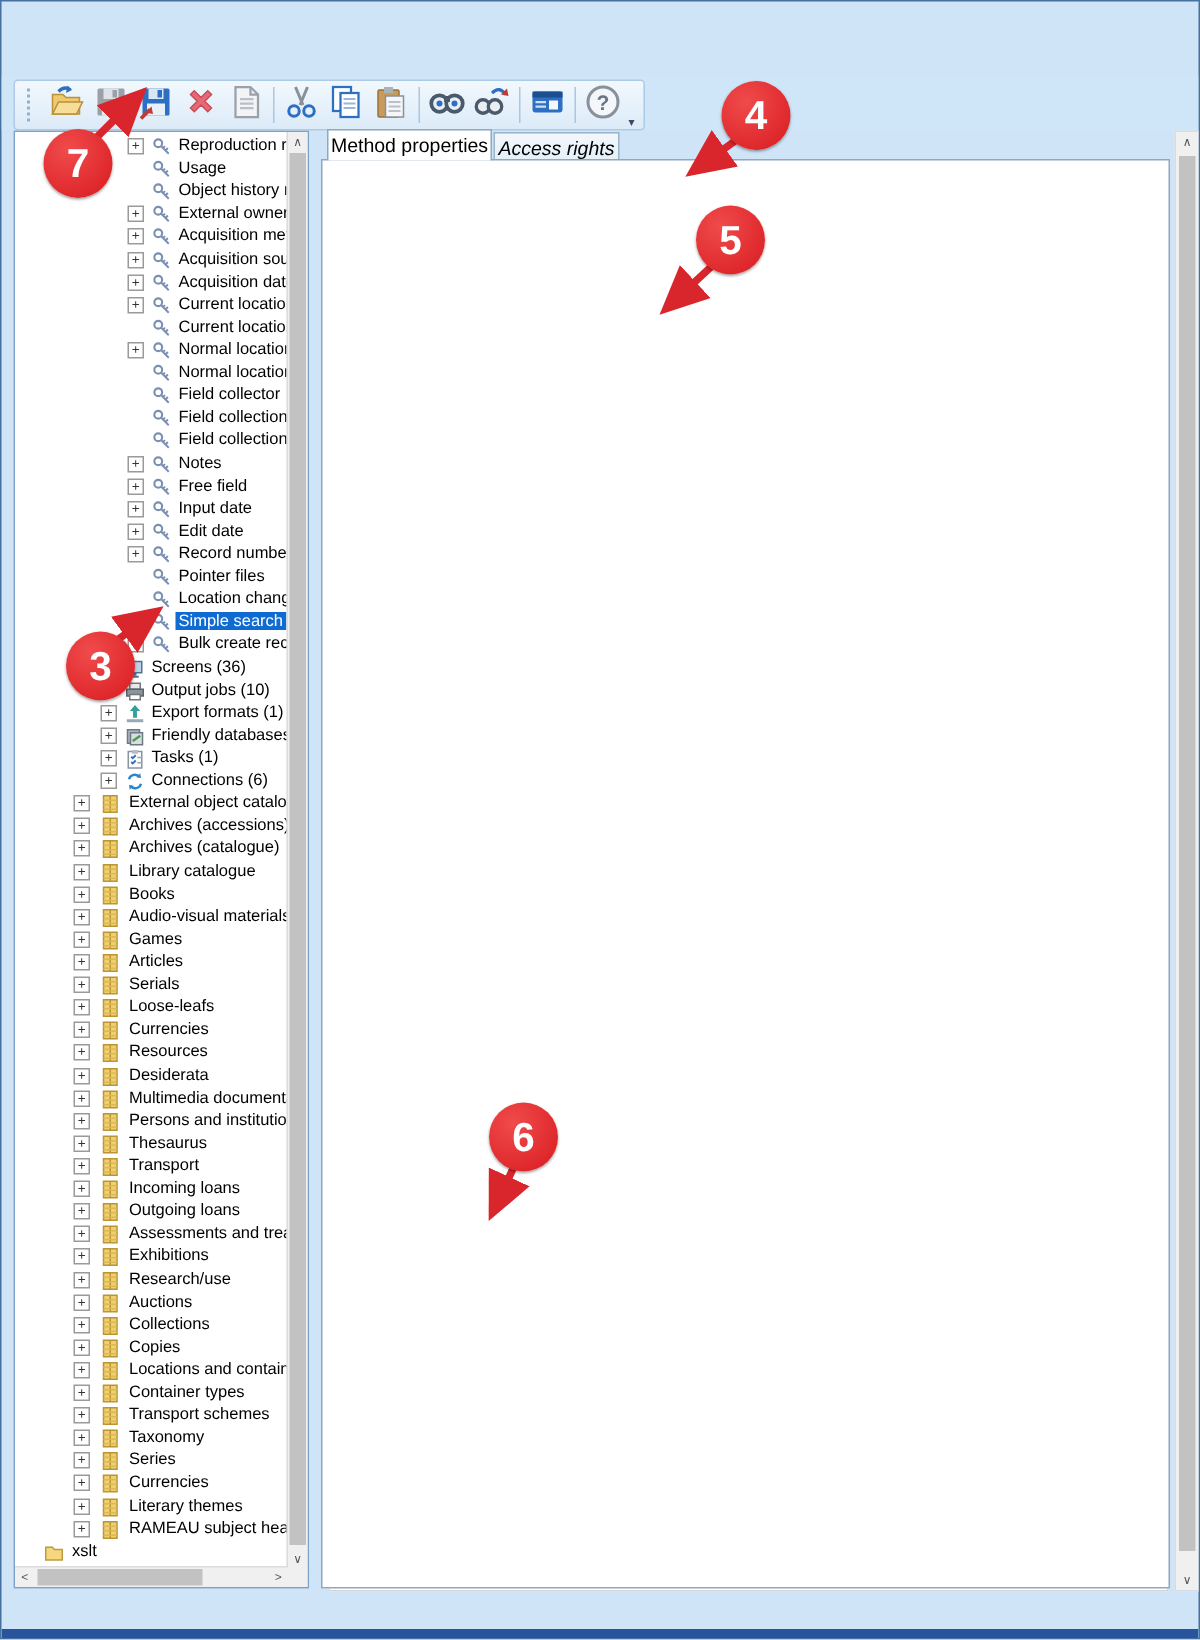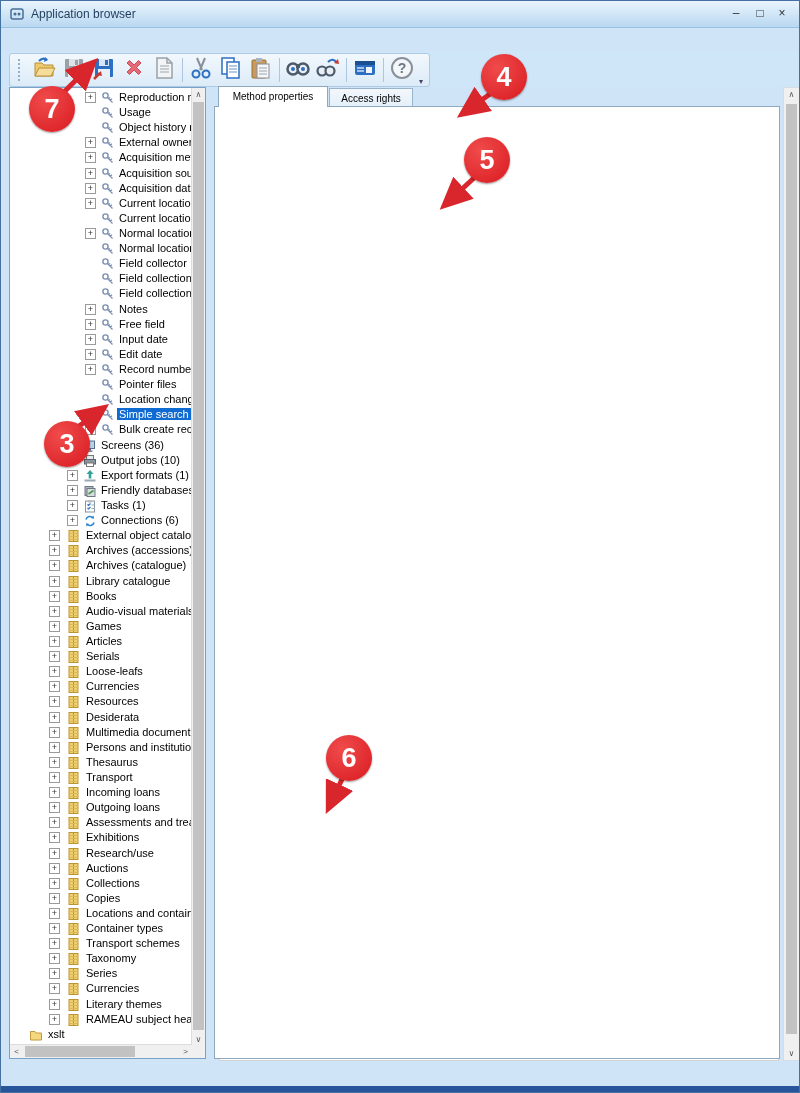--- a/index.html
+++ b/index.html
@@ -26,23 +26,23 @@
   .pbox{position:absolute;top:2px;width:11px;height:11px;border:1px solid #9a9a9a;background:#fff;box-sizing:border-box;font-size:9px;line-height:8px;text-align:center;color:#333;}
   .ticon{position:absolute;top:1px;width:14px;height:13px;}
   .tlabel{position:absolute;top:1px;padding:0 2px;color:#000;}
   .tlabel.sel{background:#0f6ad1;color:#fff;}
   .vscroll{position:absolute;right:0;top:0;width:13px;background:#f0f0f0;border-left:1px solid #dcdcdc;}
   .hscroll{position:absolute;left:0;bottom:0;height:13px;background:#f0f0f0;border-top:1px solid #dcdcdc;}
   .sarrow{position:absolute;color:#555;font-size:8px;text-align:center;width:13px;height:13px;line-height:13px;}
   .sthumb{position:absolute;background:#c2c2c2;}
   .scorner{position:absolute;right:0;bottom:0;width:13px;height:13px;background:#f0f0f0;}
   
-  .tab{position:absolute;top:85px;height:20px;font-size:10px;text-align:center;line-height:20px;box-sizing:border-box;}
+  .tab{position:absolute;top:85px;height:20px;font-size:13px;text-align:center;line-height:20px;box-sizing:border-box;}
   .tab.active{background:#fff;border:1px solid #8ea8c0;border-bottom:none;z-index:3;height:21px;}
-  .tab.inactive{background:linear-gradient(#f2f7fc,#dcebf8);border:1px solid #9ab4cc;height:31px;top:87px;}
+  .tab.inactive{background:linear-gradient(#f2f7fc,#dcebf8);border:1px solid #9ab4cc;height:31px;top:87px;font-style:italic;}
   .rcontent{position:absolute;left:213px;top:105px;width:566px;height:953px;background:#fff;border:1px solid #8ea8c0;box-sizing:border-box;z-index:1;}
   .flabel{position:absolute;font-size:11.5px;color:#000;}
   .dlabel{position:absolute;font-size:11.5px;color:#9f9f9f;}
   .select{position:absolute;background:#fff;border:1px solid #7a9cc4;font-size:11.5px;color:#000;line-height:19px;padding-left:6px;box-sizing:border-box;}
   .select .chev{position:absolute;right:6px;top:0;color:#5a7a9a;font-size:9px;}
   .group{position:absolute;border:1px solid #d4d4d4;background:#fff;}
   .glabel{position:absolute;top:-8px;left:7px;background:#fff;padding:0 4px;font-size:11.5px;color:#000;}
   .dfield{position:absolute;background:#ededed;border:1px solid #c6c6c6;box-sizing:border-box;}
   .bbtn{position:absolute;width:30px;height:20px;background:#bdbdbd;border:1px solid #a8a8a8;box-sizing:border-box;text-align:center;font-size:10px;color:#222;line-height:16px;}
   .dselect{position:absolute;background:#d2d2d2;border:1px solid #b2b2b2;box-sizing:border-box;font-size:11.5px;color:#111;line-height:18px;padding-left:6px;}
@@ -66,33 +66,20 @@
   .bottomstrip{position:absolute;left:0;top:1085px;width:100%;height:8px;background:#27549b;}
   
   .callout{position:absolute;width:46px;height:46px;border-radius:50%;background:radial-gradient(circle at 35% 30%,#f04b4b,#d81a20);box-shadow:0 1px 2px rgba(0,0,0,.4);color:#fff;font-size:27px;font-weight:bold;text-align:center;line-height:46px;z-index:60;}
   .arrowlayer{position:absolute;left:0;top:0;width:800px;height:1093px;pointer-events:none;z-index:55;}
 </style>
 </head>
 <body>
 
 <div class="window">
 
-  <div class="titlebar">
-    <span class="app-icon">
-      <svg width="16" height="16">
-          <rect x="2" y="3" width="12" height="10" rx="2" fill="none" stroke="#4a6f96" stroke-width="1.5"></rect>
-          <circle cx="6" cy="8" r="1.5" fill="#4a6f96"></circle>
-          <circle cx="10" cy="8" r="1.5" fill="#4a6f96"></circle>
-        </svg>
-    </span>
-    <span class="title-text">Application browser</span>
-    <span class="win-ctrl" style="right:52px">–</span>
-    <span class="win-ctrl" style="right:28px">□</span>
-    <span class="win-ctrl" style="right:6px">×</span>
-  </div>
 
 
   <div class="toolbar">
     <div class="toolstrip" id="toolstrip">
       <span class="grip"></span>
     <span class="tbtn">
           <span><svg width="26" height="26">
               <path d="M4 21 V8 h7 l2 2 h9 v11 z" fill="#f0c96c" stroke="#b8913a"></path>
               <path d="M4 21 l4 -8 h16 l-4 8 z" fill="#f7dd9a" stroke="#b8913a"></path>
               <path d="M8 6 q4 -4 8 -1" fill="none" stroke="#2d6fc2" stroke-width="2.2"></path>

